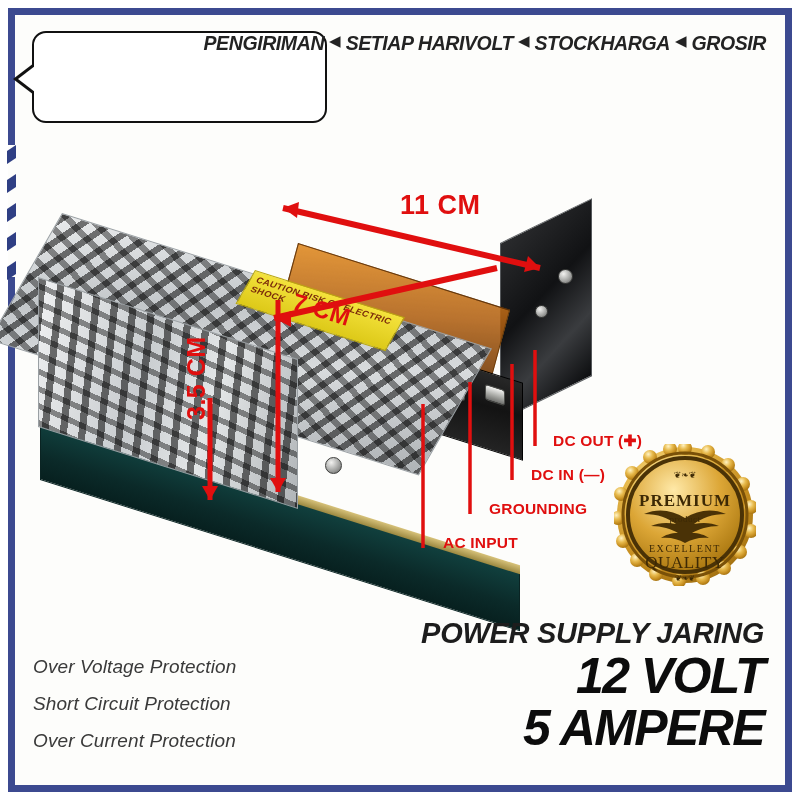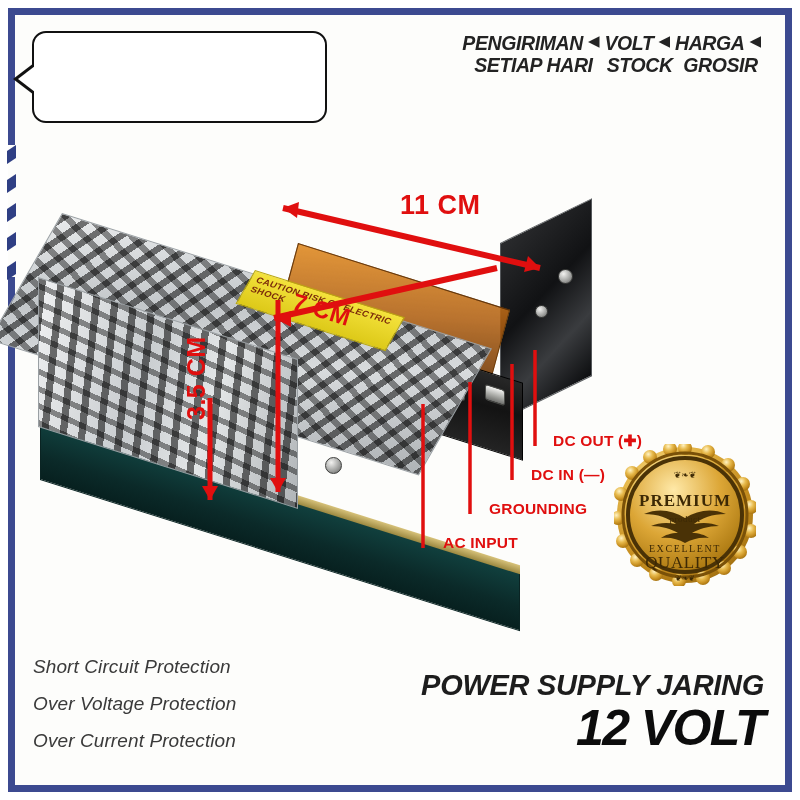--- a/index.html
+++ b/index.html
@@ -42,21 +42,21 @@
     position:absolute; left:-16px; top:33px; width:0; height:0;
     border-top:13px solid transparent; border-bottom:13px solid transparent;
     border-right:17px solid #fff;
   }
 
   
   #header {
     position:absolute; right:34px; top:32px;
     display:flex; align-items:flex-start; gap:0px; z-index:6;
   }
-  .hdr-col { display:flex; flex-direction:column; align-items:center; }
+  .hdr-col { display:flex; flex-direction:row; align-items:center; }
   .hdr-l1, .hdr-l2 {
     font-weight:bold; font-style:italic; font-size:19.5px;
     color:#232323; letter-spacing:-.4px; line-height:1.13; white-space:nowrap;
   }
   .hdr-sep {
     font-size:15px; color:#232323; line-height:1.13;
     margin:1px 5px 0 5px;
   }
   .hdr-row { display:flex; align-items:flex-start; }
 
@@ -349,21 +349,22 @@
     <text x="71" y="62" text-anchor="middle" font-family="Liberation Serif, serif" font-size="17" font-weight="bold" fill="#3d2905" letter-spacing="1">PREMIUM</text>
     <text x="71" y="78" text-anchor="middle" font-family="Liberation Serif, serif" font-size="9" fill="#3d2905" letter-spacing=".5">product</text>
     <text x="71" y="108" text-anchor="middle" font-family="Liberation Serif, serif" font-size="10" fill="#3d2905" letter-spacing="1.6">EXCELLENT</text>
     <text x="71" y="124" text-anchor="middle" font-family="Liberation Serif, serif" font-size="17" fill="#3d2905" letter-spacing=".6">QUALITY</text>
     <text x="71" y="34" text-anchor="middle" font-size="9" fill="#3d2905">❦❧❦</text>
     <text x="71" y="137" text-anchor="middle" font-size="8" fill="#3d2905">❦❧❦</text>
   </svg>
 </div>
 
 <div id="features">
+  <div class="feat">Over Voltage Protection</div>
   <div class="feat">Short Circuit Protection</div>
-  <div class="feat">Over Voltage Protection</div>
   <div class="feat">Over Current Protection</div>
 </div>
 
 <div id="product">
   <div id="prod-line1">POWER SUPPLY JARING</div>
   <div id="prod-line2">12 VOLT</div>
+  <div id="prod-line3">5 AMPERE</div>
 </div>
 
 </body></html>

